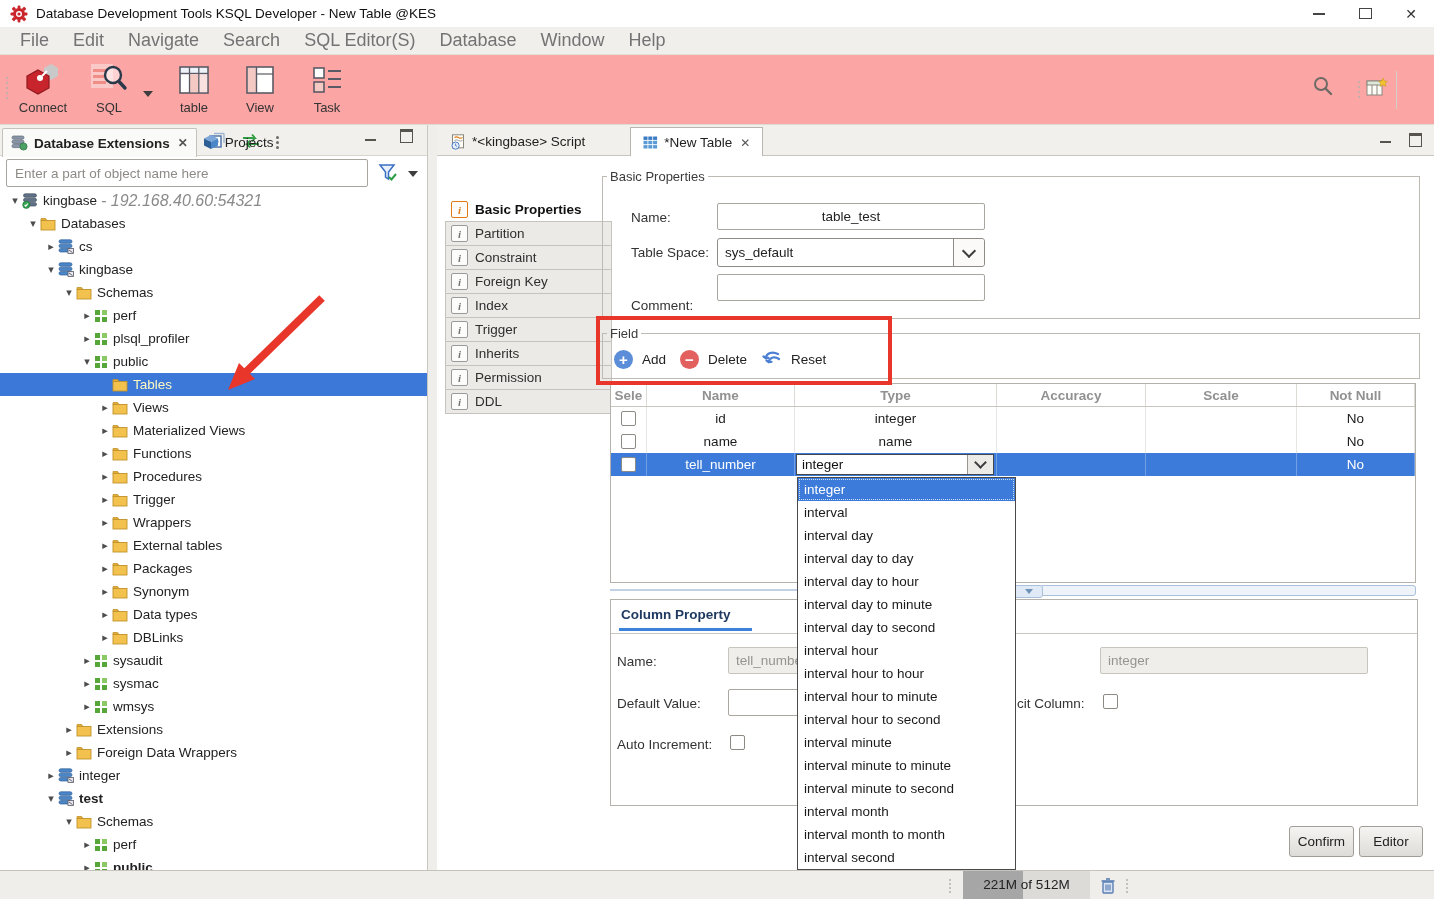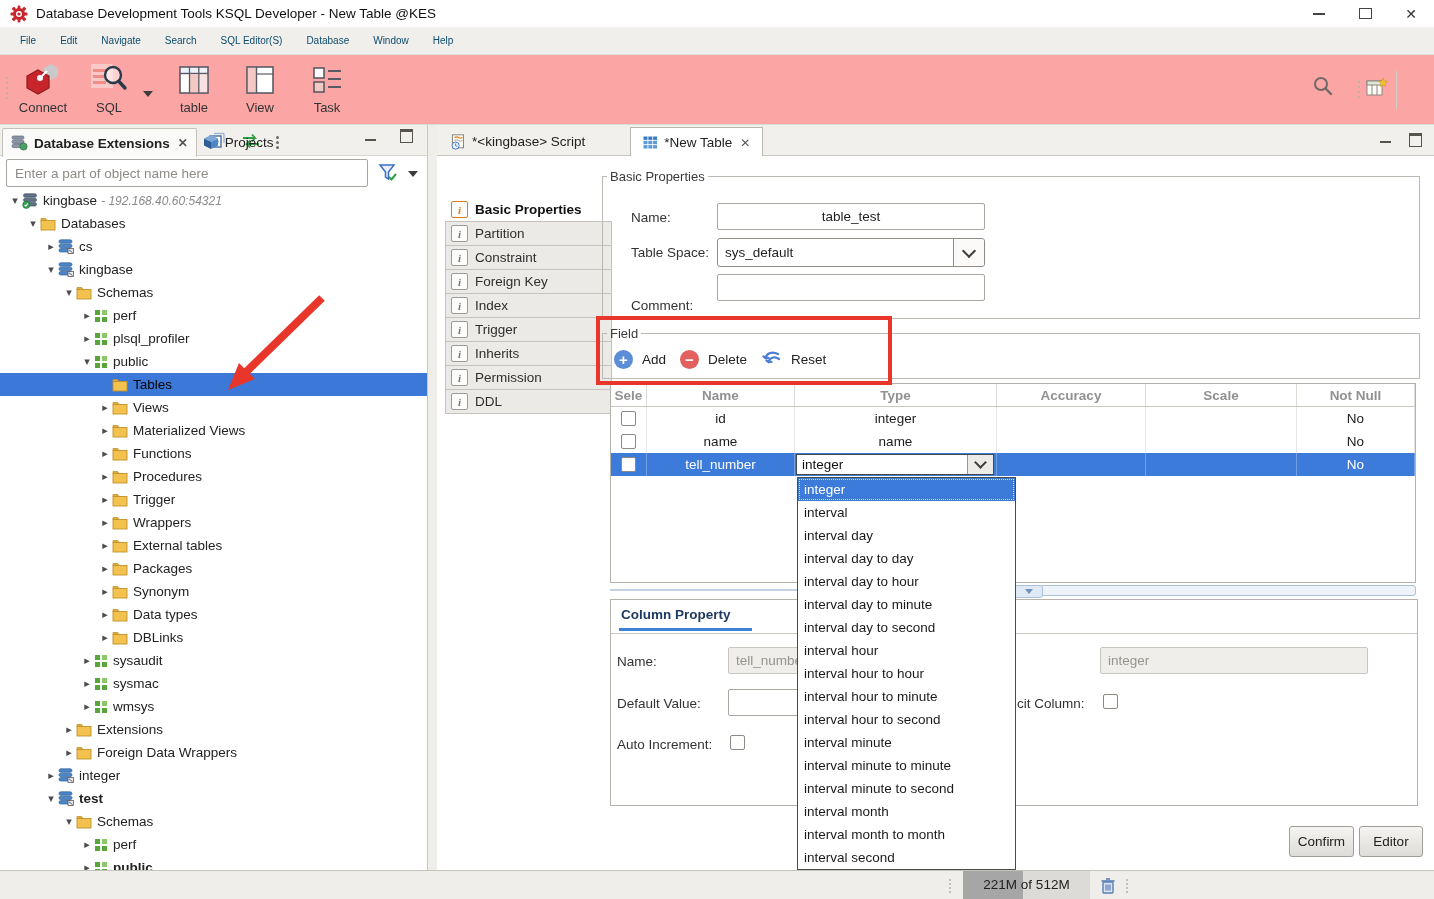--- a/index.html
+++ b/index.html
@@ -8,21 +8,21 @@
   .titlebar{position:absolute;left:0;top:0;width:100%;height:27px;background:#ffffff;display:flex;align-items:center;}
   .titlebar .logo{margin:0 8px 0 10px;display:flex;}
   .title-text{font-size:13.5px;color:#111;}
   .win-controls{position:absolute;right:0;top:0;height:27px;display:flex;}
   .winbtn{width:46px;height:27px;display:flex;align-items:center;justify-content:center;color:#333;}
   .glyph-min{display:inline-block;width:12px;height:2px;background:#444;}
   .glyph-max{display:inline-block;width:11px;height:9px;border:1.5px solid #444;}
   .glyph-close{font-size:14px;color:#333;}
   
   .menubar{position:absolute;left:0;top:27px;width:100%;height:28px;background:#f0efec;border-bottom:1px solid #e2dfda;display:flex;align-items:center;padding-left:8px;box-sizing:border-box;}
-  .menu-item{padding:0 12px;font-size:10px;color:#0c4a6e;}
+  .menu-item{padding:0 12px;font-size:18px;color:#737373;}
   
   .toolbar{position:absolute;left:0;top:55px;width:100%;height:70px;background:#fca5a5;border-bottom:1px solid #dedbd5;box-sizing:border-box;}
   .tb-grip{position:absolute;left:6px;top:22px;}
   .grip-dots{display:flex;flex-direction:column;gap:3px;}
   .grip-dots i{width:2px;height:2px;background:#b3b0aa;border-radius:50%;}
   .tbtn{position:absolute;top:7px;text-align:center;}
   .tbtn .ticon{height:34px;display:flex;align-items:flex-end;justify-content:center;}
   .tbtn .tlabel{margin-top:4px;font-size:13px;color:#333;}
   .tb-caret{position:absolute;left:143px;top:36px;width:0;height:0;border-left:5px solid transparent;border-right:5px solid transparent;border-top:6px solid #3d3d3d;}
   .tb-right{position:absolute;right:0;top:0;height:70px;}
@@ -38,26 +38,26 @@
   .nav-icons{position:absolute;top:7px;display:flex;align-items:center;gap:14px;}
   .mini-min{display:inline-block;width:11px;height:2px;background:#57534d;margin-top:8px;}
   .mini-max{display:inline-block;width:11px;height:10px;border:1.5px solid #57534d;border-top-width:3px;}
   .nav-filter{position:absolute;left:6px;top:34px;width:362px;height:28px;}
   .nav-filter input{width:100%;height:100%;box-sizing:border-box;border:1px solid #a9a59f;border-radius:2px;padding:0 8px;font-size:13.5px;font-family:"Liberation Sans",sans-serif;color:#222;background:#fff;}
   .nav-filter input::placeholder{color:#8e8b86;}
   .filter-funnel{position:absolute;left:378px;top:38px;}
   .filter-caret{position:absolute;left:408px;top:46px;width:0;height:0;border-left:5px solid transparent;border-right:5px solid transparent;border-top:6px solid #3d3d3d;}
   .tree{position:absolute;left:0;top:64px;width:100%;height:681px;overflow:hidden;background:#fff;}
   .tree-row{position:absolute;left:0;width:100%;height:23px;display:flex;align-items:center;}
-  .tree-row.selected{background:#3c78d8;color:#000000;}
+  .tree-row.selected{background:#3c78d8;color:#fef9c3;}
   .tree-arrow{width:14px;text-align:center;font-size:11px;color:#4c4c4c;flex:none;}
   .tree-row.selected .tree-arrow{color:#fff;}
   .tree-ico{flex:none;display:flex;margin-right:5px;}
   .tree-label{font-size:13.5px;white-space:nowrap;}
-  .tree-suffix{font-size:12px;color:#8a8a8a;font-style:italic;margin-left:4px;white-space:nowrap;}
+  .tree-suffix{font-size:16px;color:#8a8a8a;font-style:italic;margin-left:4px;white-space:nowrap;}
   
   .editor{position:absolute;left:437px;top:125px;width:997px;height:745px;}
   .ed-tabbar{position:absolute;left:0;top:0;width:100%;height:31px;background:#f1f0ec;border-bottom:1px solid #c9c6c0;box-sizing:border-box;}
   .ed-tab{position:absolute;top:2px;height:29px;display:flex;align-items:center;gap:6px;padding:0 12px;font-size:13.5px;color:#222;}
   .ed-tab.active{background:#ffffff;border:1px solid #b9b6b0;border-bottom:none;}
   .ed-winicons{position:absolute;right:12px;top:8px;display:flex;gap:18px;}
   .ed-content{position:absolute;left:0;top:31px;width:100%;height:714px;background:#ffffff;}
   
   .categories{position:absolute;left:8px;top:42px;width:167px;}
   .cat{height:23px;display:flex;align-items:center;gap:7px;padding-left:5px;background:#ebeae7;border:1px solid #c6c3be;margin-top:-1px;font-size:13.5px;color:#2e2e2e;}

